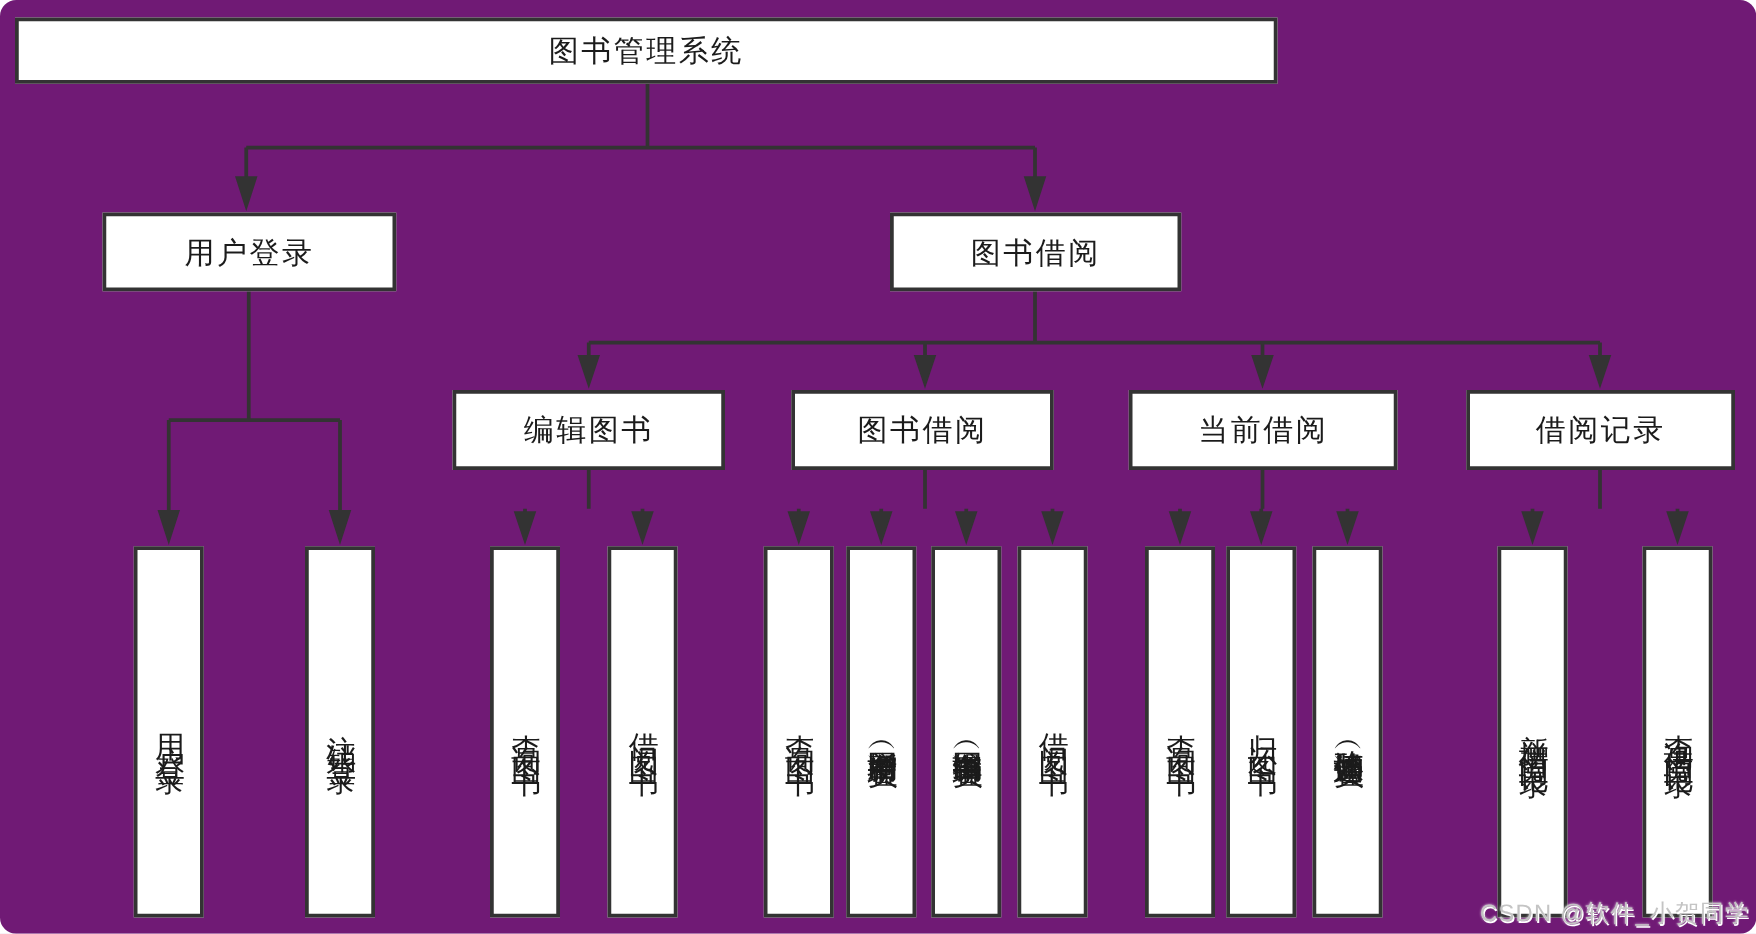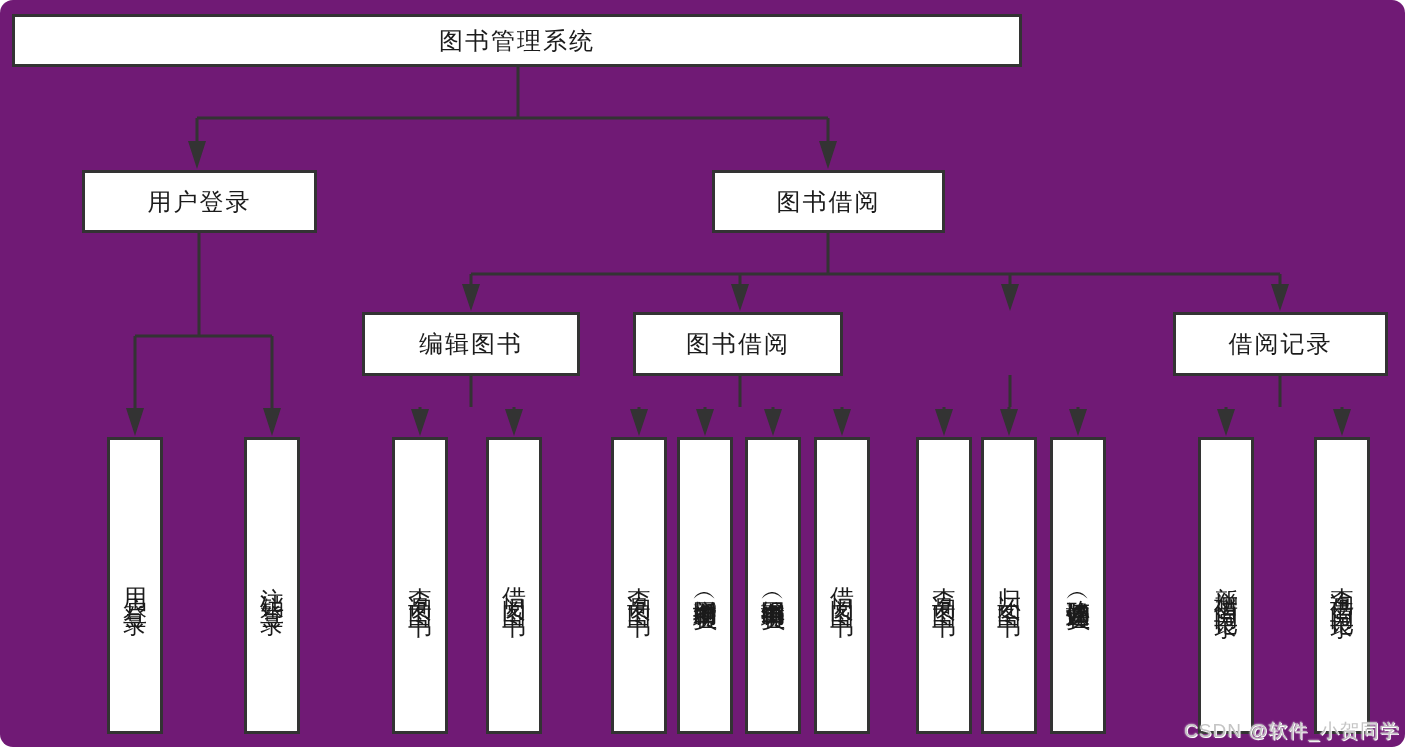--- a/index.html
+++ b/index.html
@@ -47,20 +47,21 @@
     </g>
   </svg>
 
   <div class="box h" style="left:12px;top:14px;width:1010px;height:53px">图书管理系统</div>
 
   <div class="box h" style="left:82px;top:170px;width:235px;height:63px">用户登录</div>
   <div class="box h" style="left:712px;top:170px;width:233px;height:63px">图书借阅</div>
 
   <div class="box h" style="left:362px;top:312px;width:218px;height:64px">编辑图书</div>
   <div class="box h" style="left:633px;top:312px;width:210px;height:64px">图书借阅</div>
+  <div class="box h" style="left:903px;top:312px;width:215px;height:64px">当前借阅</div>
   <div class="box h" style="left:1173px;top:312px;width:215px;height:64px">借阅记录</div>
 
   <div class="box v ls9" style="left:107px;top:437px;width:56px;height:297px">用户登录</div>
   <div class="box v ls9" style="left:244px;top:437px;width:56px;height:297px">注销登录</div>
 
   <div class="box v ls9" style="left:392px;top:437px;width:56px;height:297px">查询图书</div>
   <div class="box v ls9" style="left:486px;top:437px;width:56px;height:297px">借阅图书</div>
 
   <div class="box v ls9" style="left:611px;top:437px;width:56px;height:297px">查询图书</div>
   <div class="box v ls1" style="left:677px;top:437px;width:56px;height:297px">新增图书（管理员）</div>

